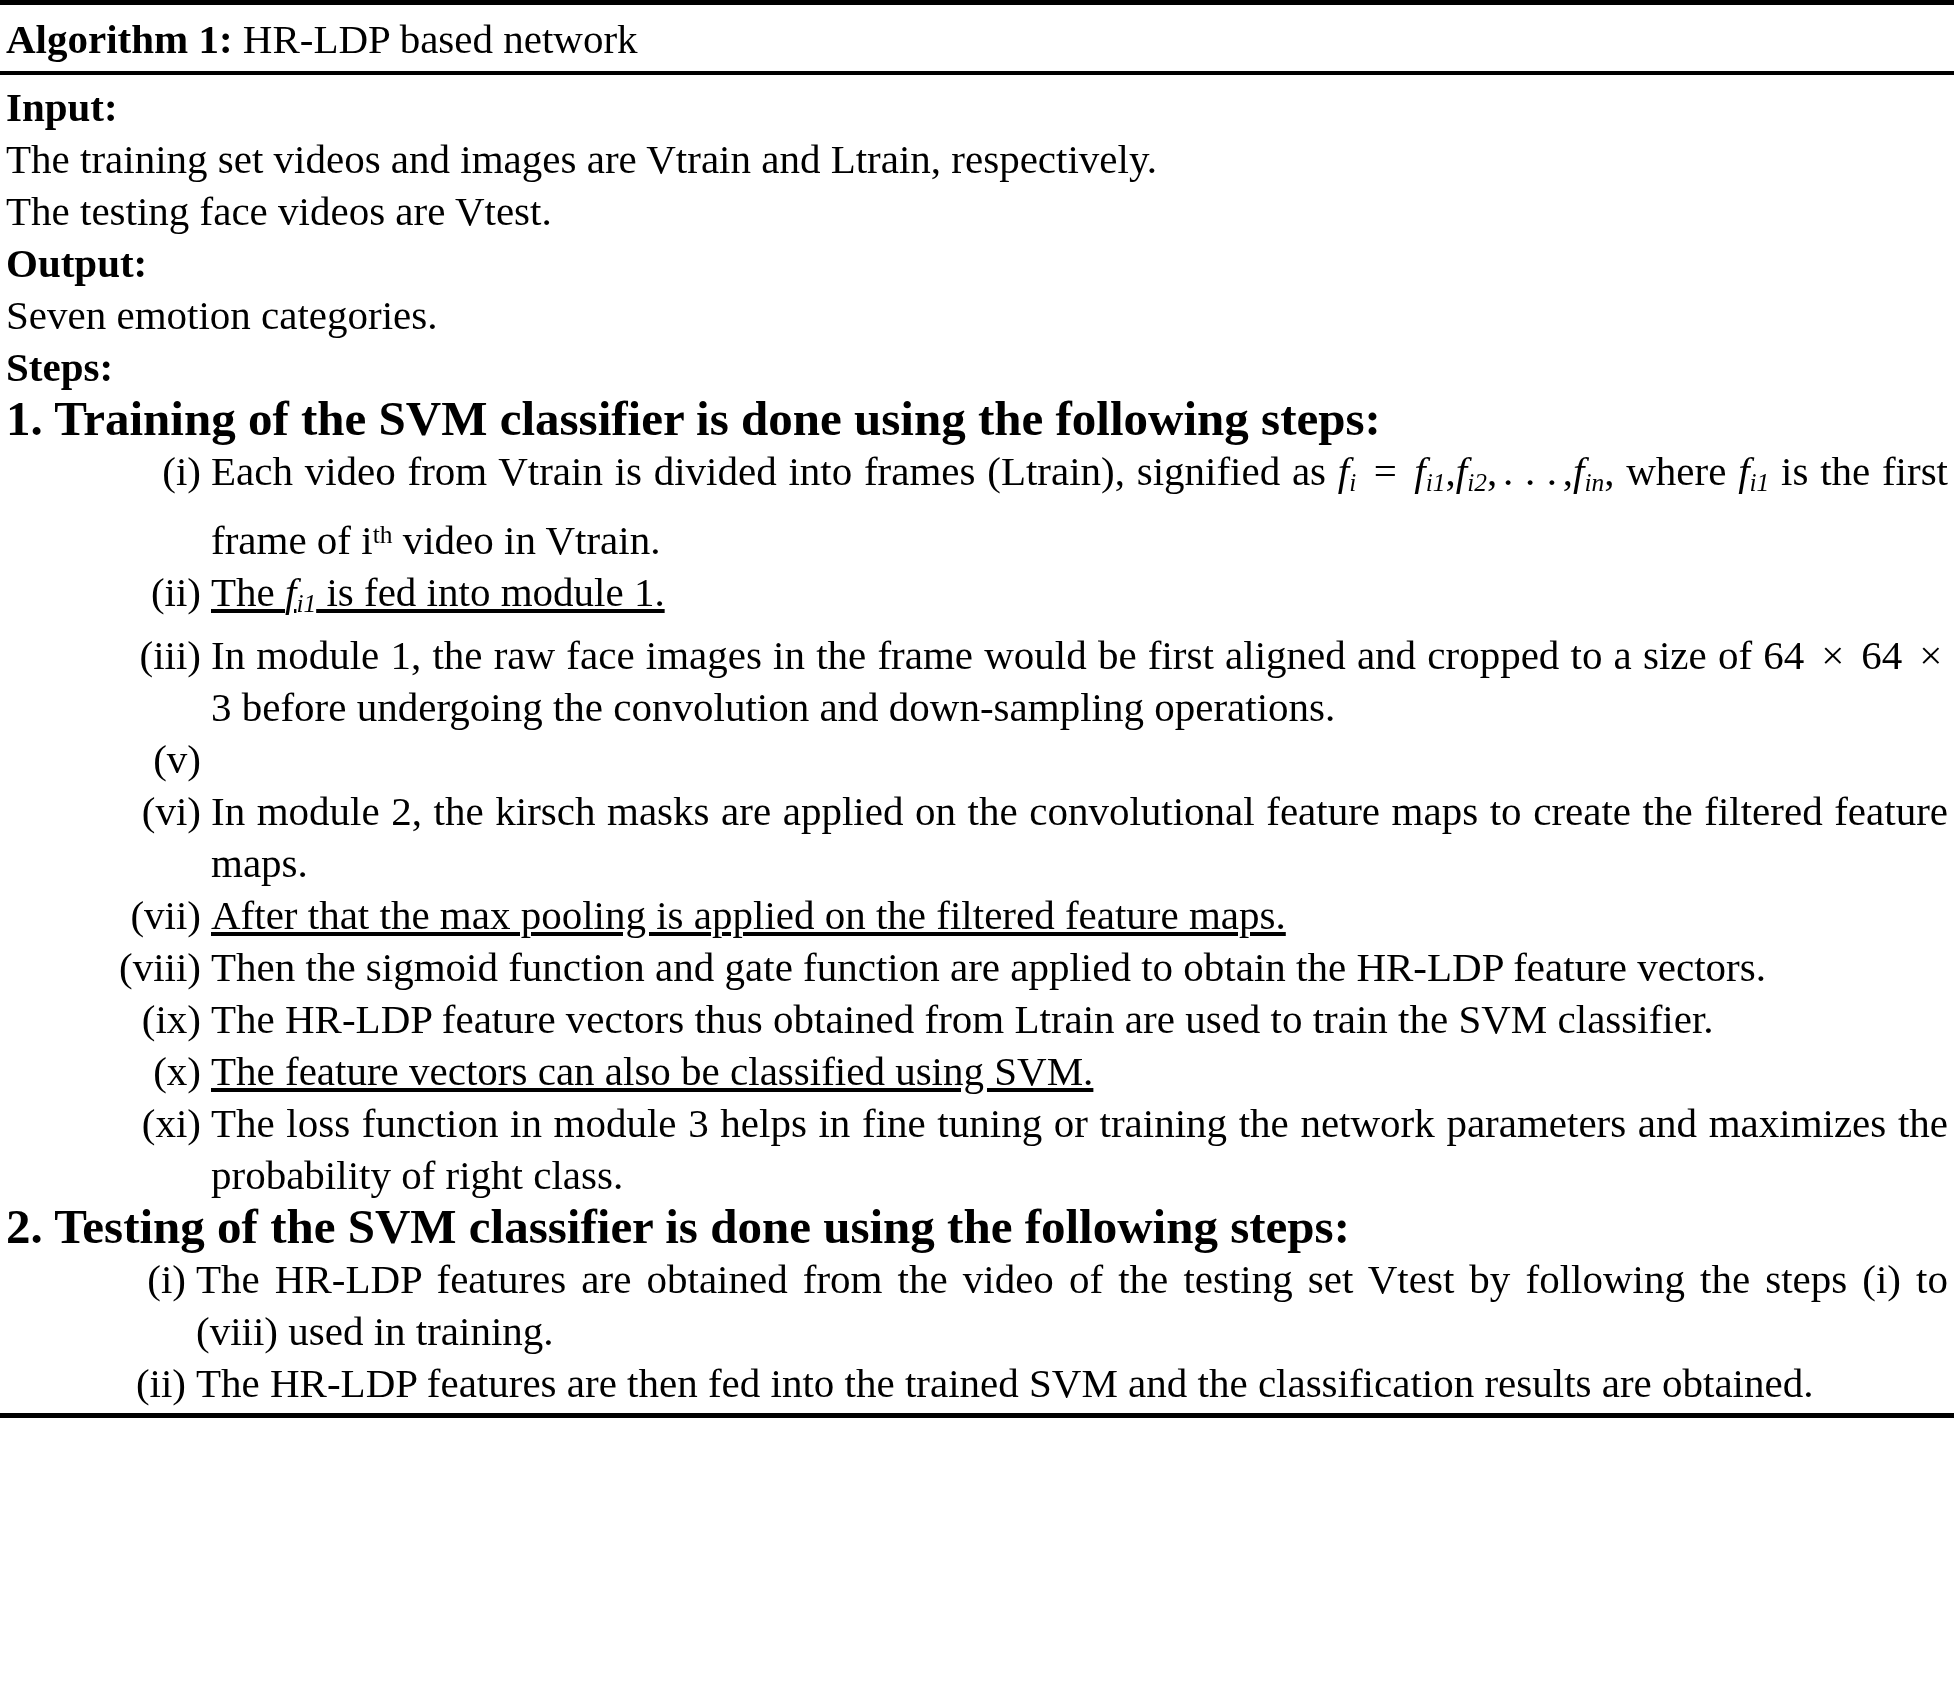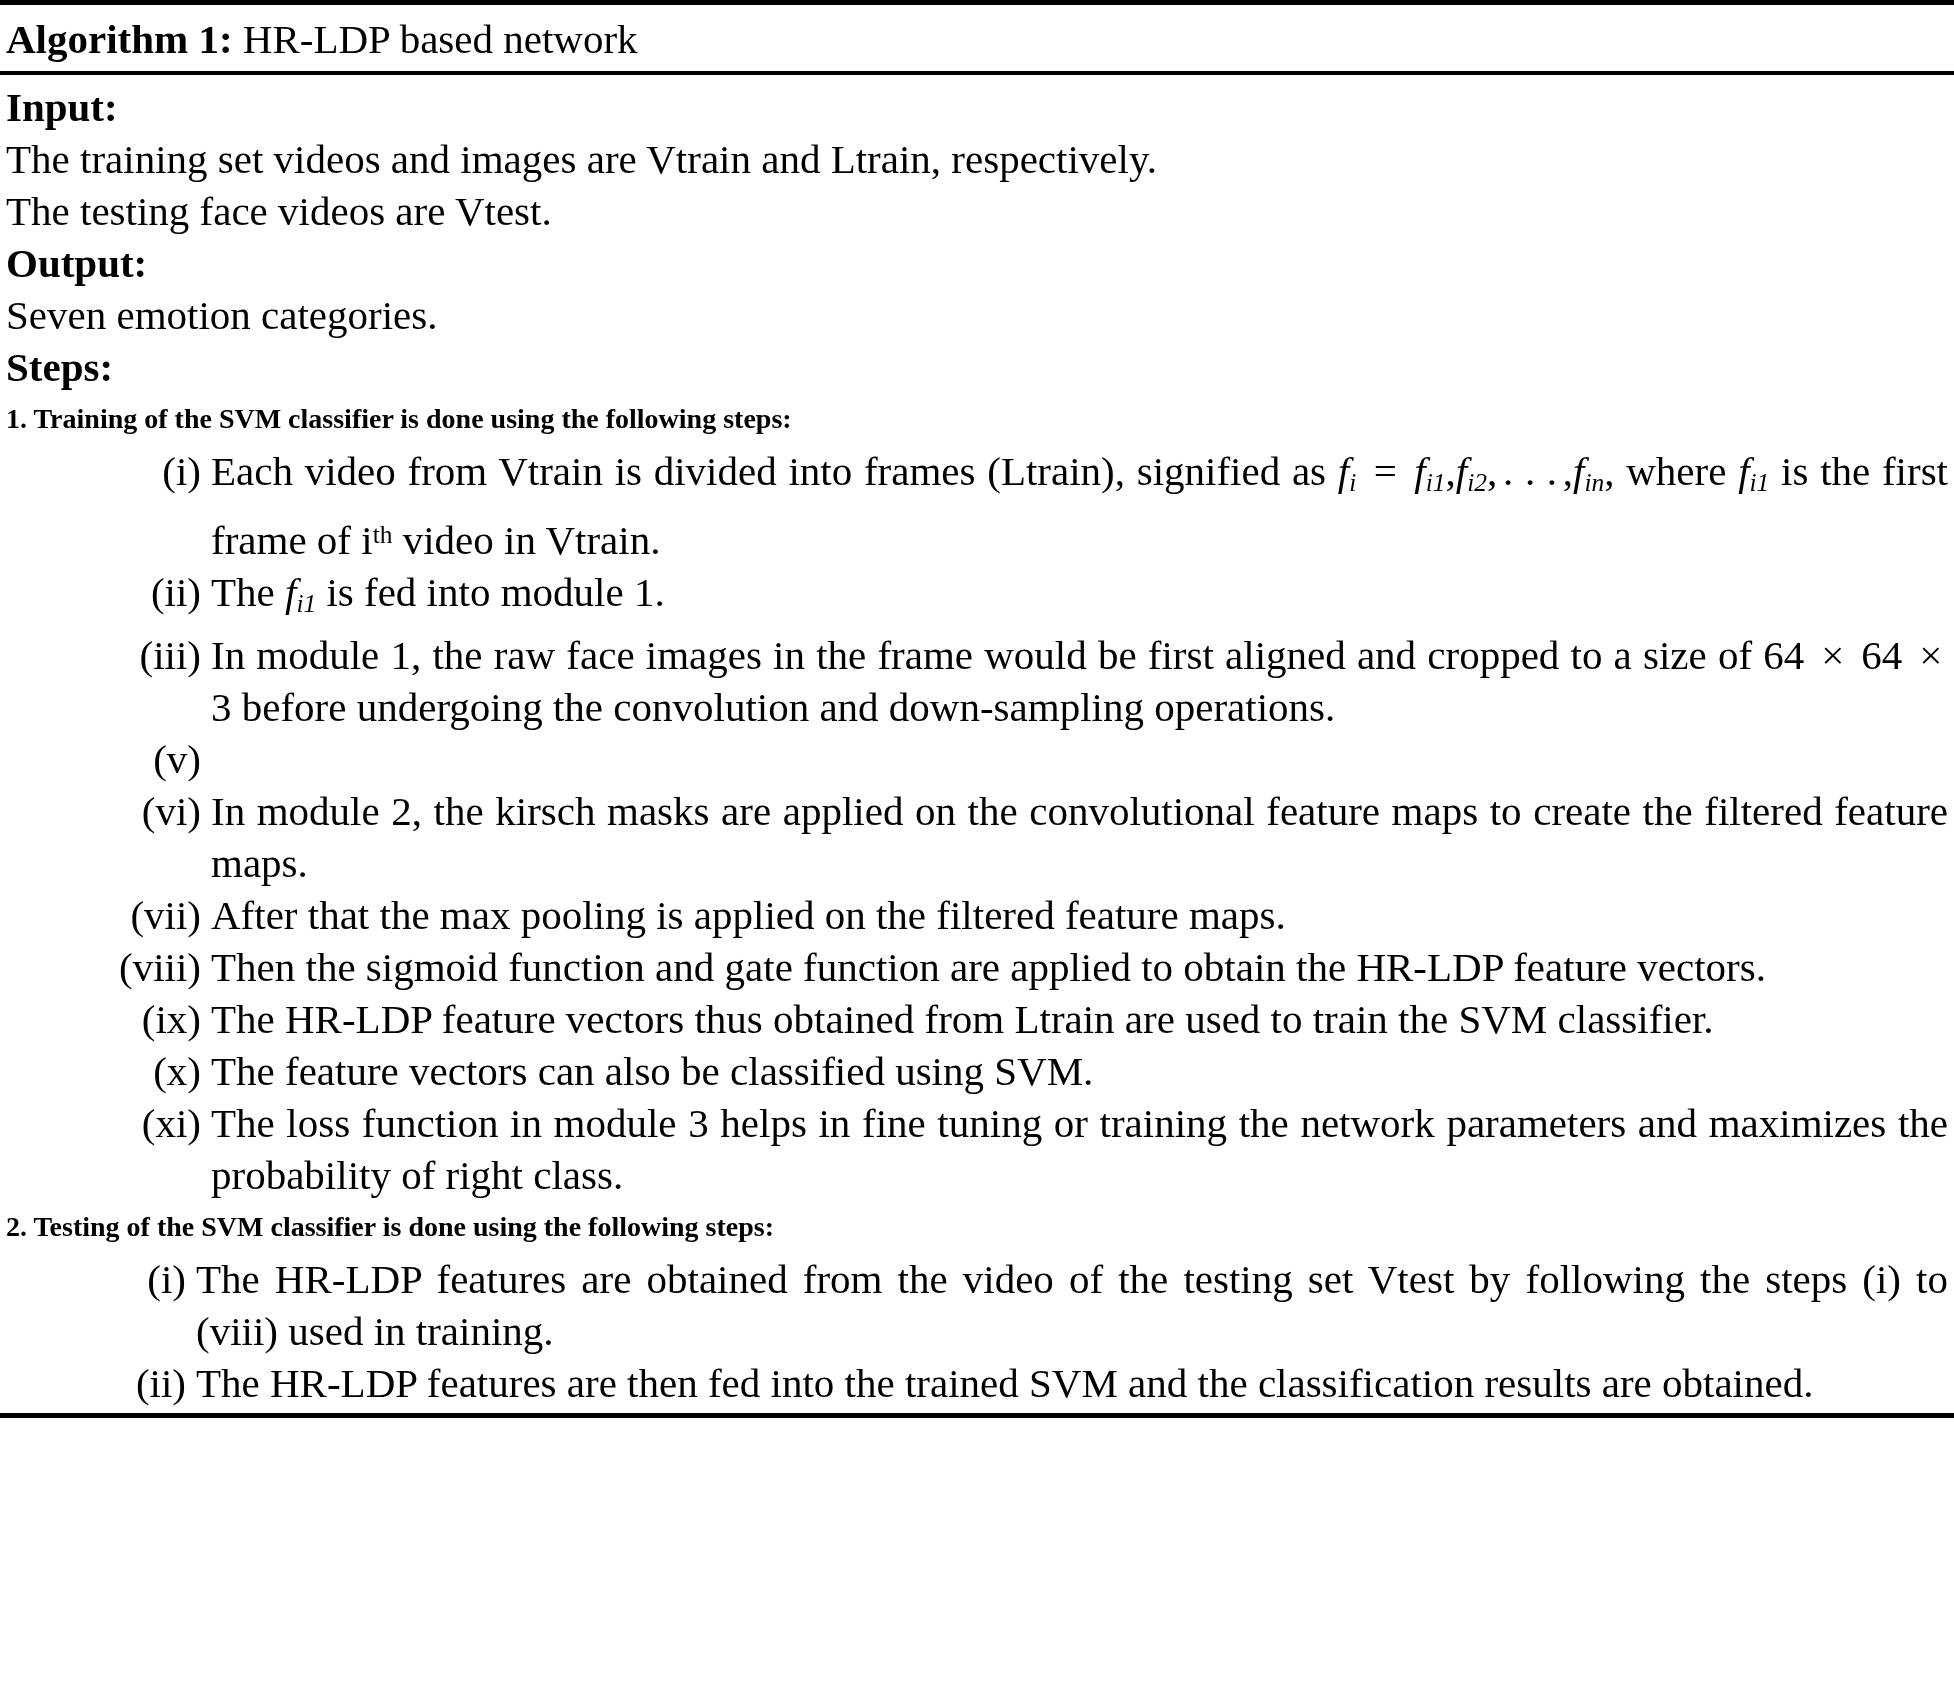--- a/index.html
+++ b/index.html
@@ -56,21 +56,21 @@
     line-height: 52px;
     white-space: nowrap;
   }
   .head-line {
     font-size: 41px;
     line-height: 52px;
     font-weight: bold;
     white-space: nowrap;
   }
   .section-line {
-    font-size: 28px;
+    font-size: 49px;
     line-height: 52px;
     font-weight: bold;
     white-space: nowrap;
   }
 
   
   .steplist {
     list-style: none;
     margin: 0;
     padding: 0;
@@ -90,20 +90,21 @@
     white-space: nowrap;
   }
   .steptext {
     flex: 1 1 auto;
     text-align: justify;
     text-justify: inter-word;
     padding-right: 2px;
   }
   .steptext.nojust {
     text-align: left;
+    text-decoration: underline;
   }
 
   
   .steplist.deep .marker {
     width: 190px;
   }
 
   i.math {
     font-style: italic;
     font-family: "Liberation Serif", "DejaVu Serif", serif;

